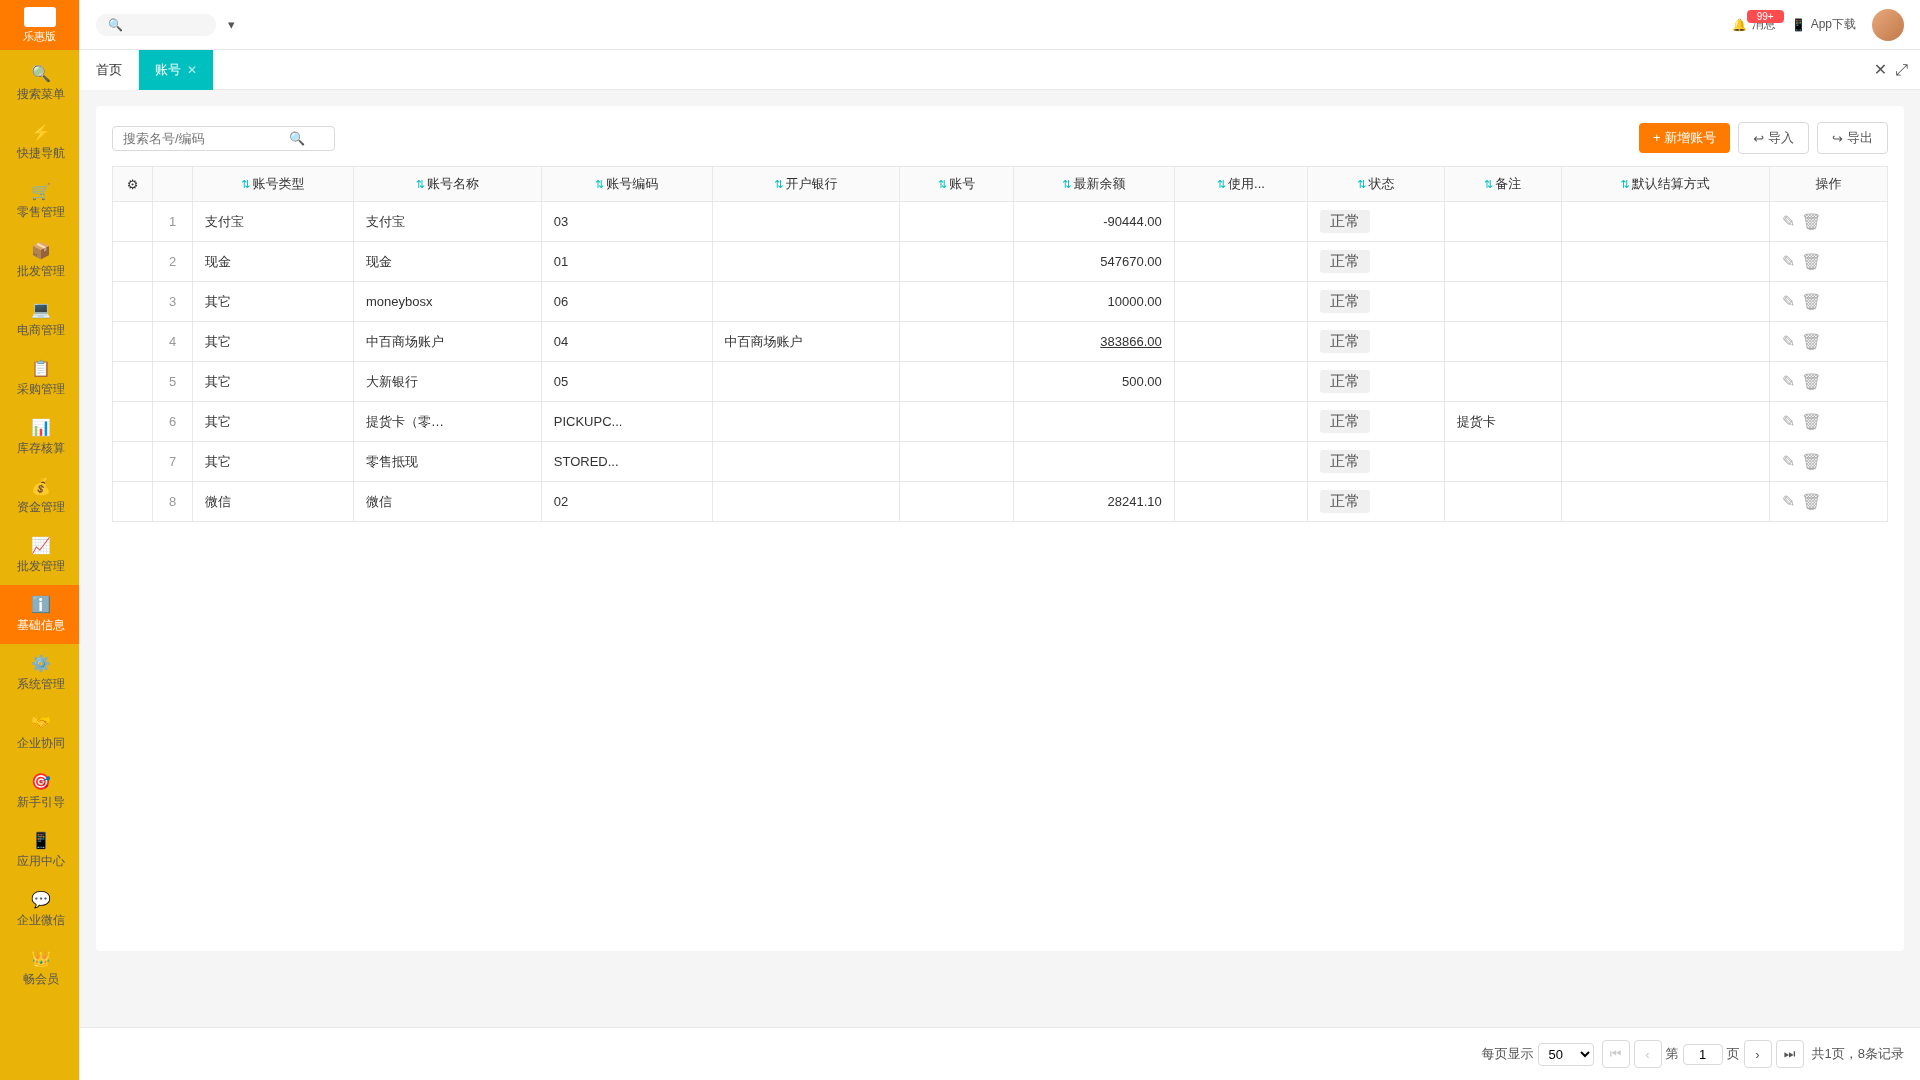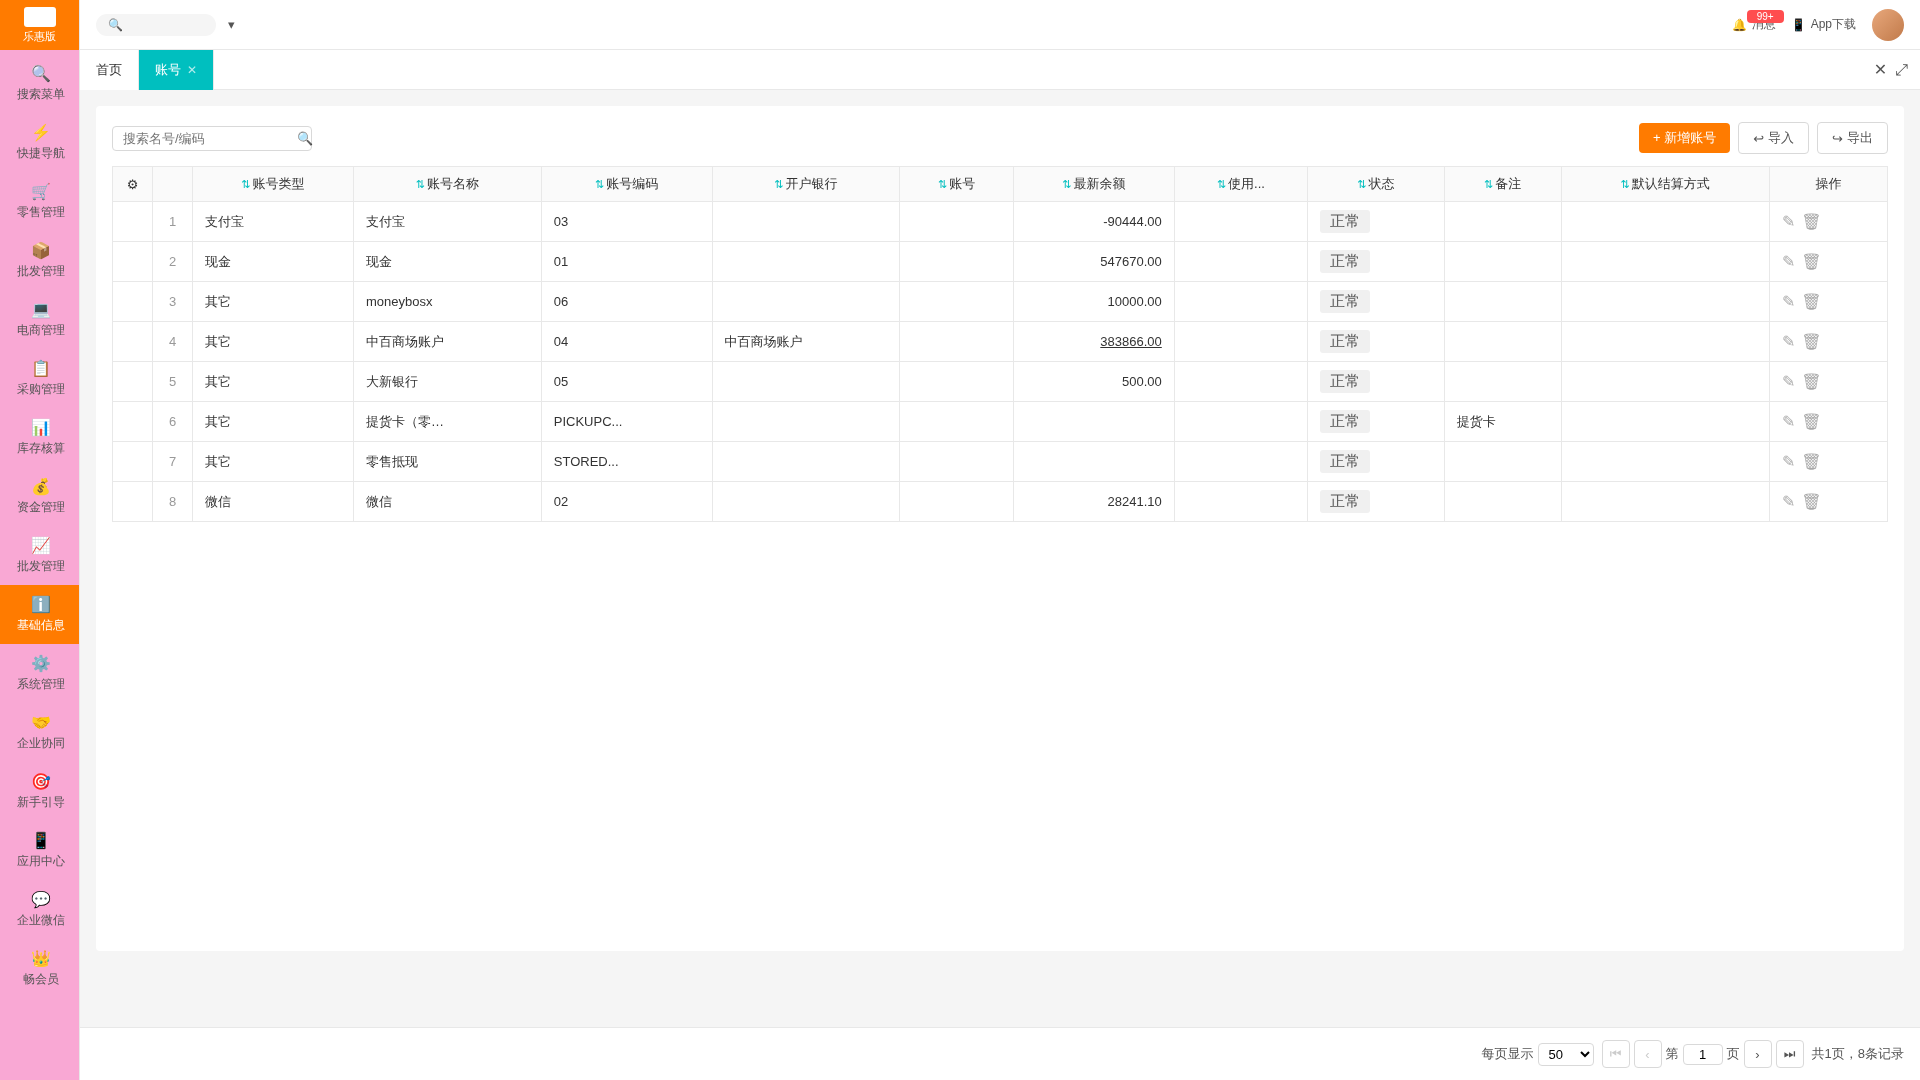--- a/index.html
+++ b/index.html
@@ -1,21 +1,21 @@
 <!DOCTYPE html>
 <html><head>
   <meta charset="utf-8">
   <style>
     * { box-sizing: border-box; margin: 0; padding: 0; }
     body { font-family: "Microsoft YaHei", "PingFang SC", Arial, sans-serif; font-size: 13px; background: #f5f5f5; display: flex; height: 1080px; overflow: hidden; }
 
     
     .sidebar {
       width: 80px;
-      background: #f9a8d4;
+      background: #eab308;
       display: flex;
       flex-direction: column;
       border-right: 1px solid #e8e8e8;
       flex-shrink: 0;
     }
     .sidebar-logo {
       background: #ff7b00;
       height: 50px;
       display: flex;
       align-items: center;
@@ -148,22 +148,22 @@
       align-items: center;
       justify-content: space-between;
       margin-bottom: 12px;
     }
     .search-box {
       display: flex;
       align-items: center;
       border: 1px solid #d9d9d9;
       border-radius: 4px;
       padding: 4px 10px;
-      gap: 14px;
-      width: 200px;
+      gap: 6px;
+      width: 223px;
       background: #fff;
     }
     .search-box input {
       border: none;
       outline: none;
       font-size: 13px;
       color: #333;
       width: 160px;
       background: transparent;
     }

